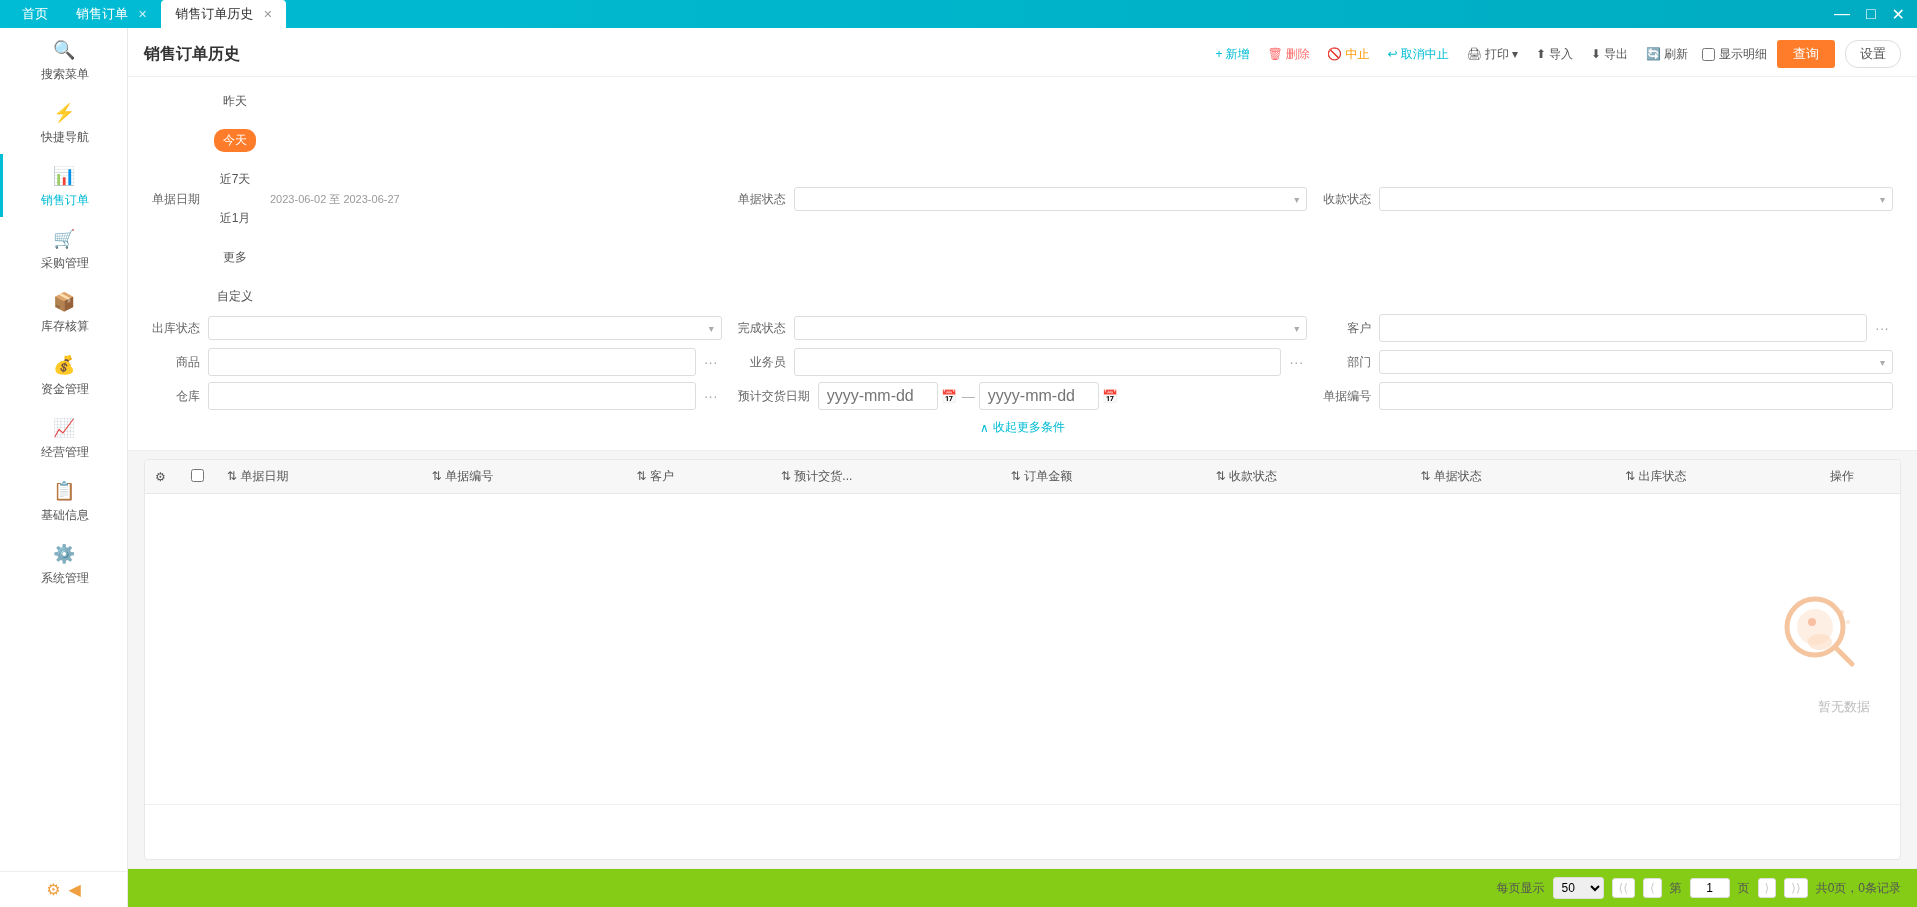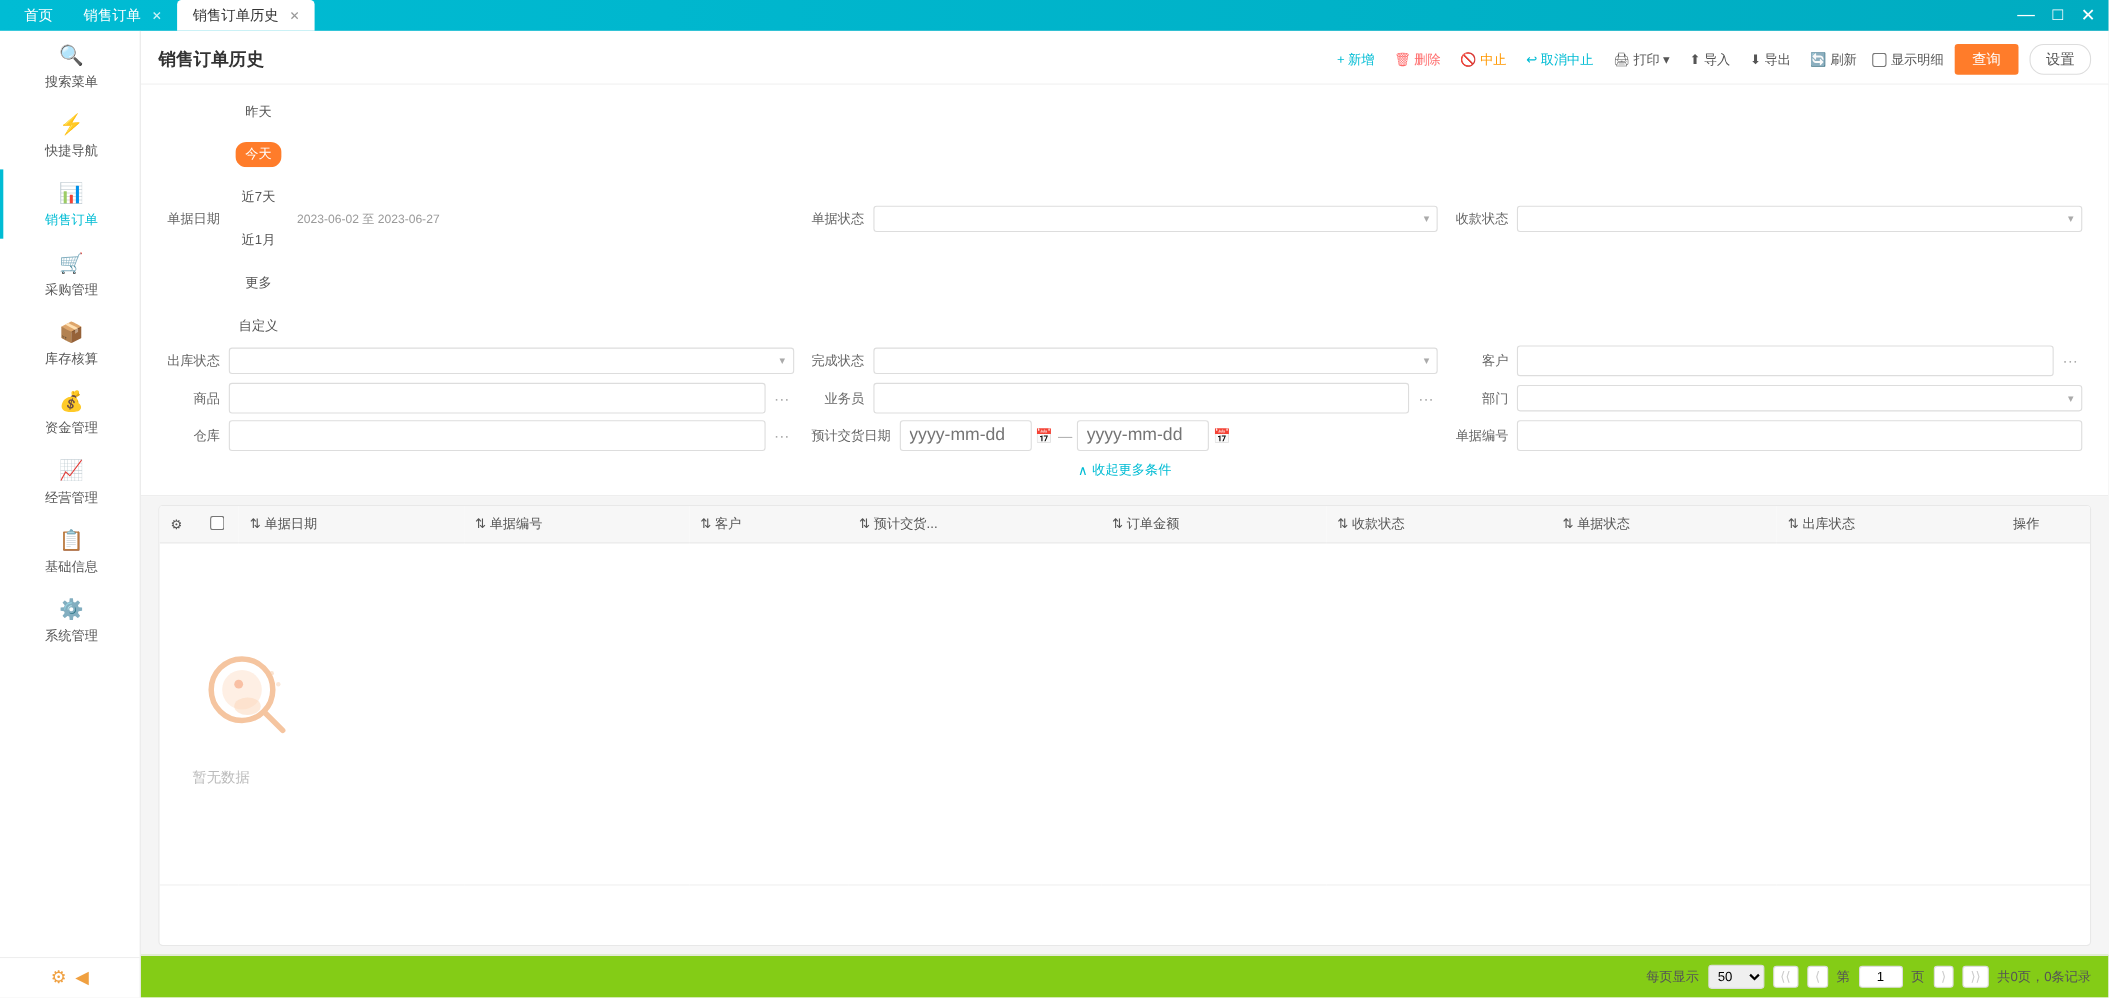--- a/index.html
+++ b/index.html
@@ -293,21 +293,21 @@
       color: #333;
     }
     .th-gear { width: 36px; text-align: center; }
     .th-checkbox { width: 36px; text-align: center; }
     .th-ops { width: 80px; text-align: center; }
 
     
     .empty-state {
       display: flex;
       flex-direction: column;
-      align-items: flex-start;
+      align-items: flex-end;
       justify-content: center;
       padding: 80px 20px;
       color: #bbb;
       font-size: 13px;
       gap: 16px;
     }
     .empty-icon {
       width: 100px;
       height: 100px;
     }

